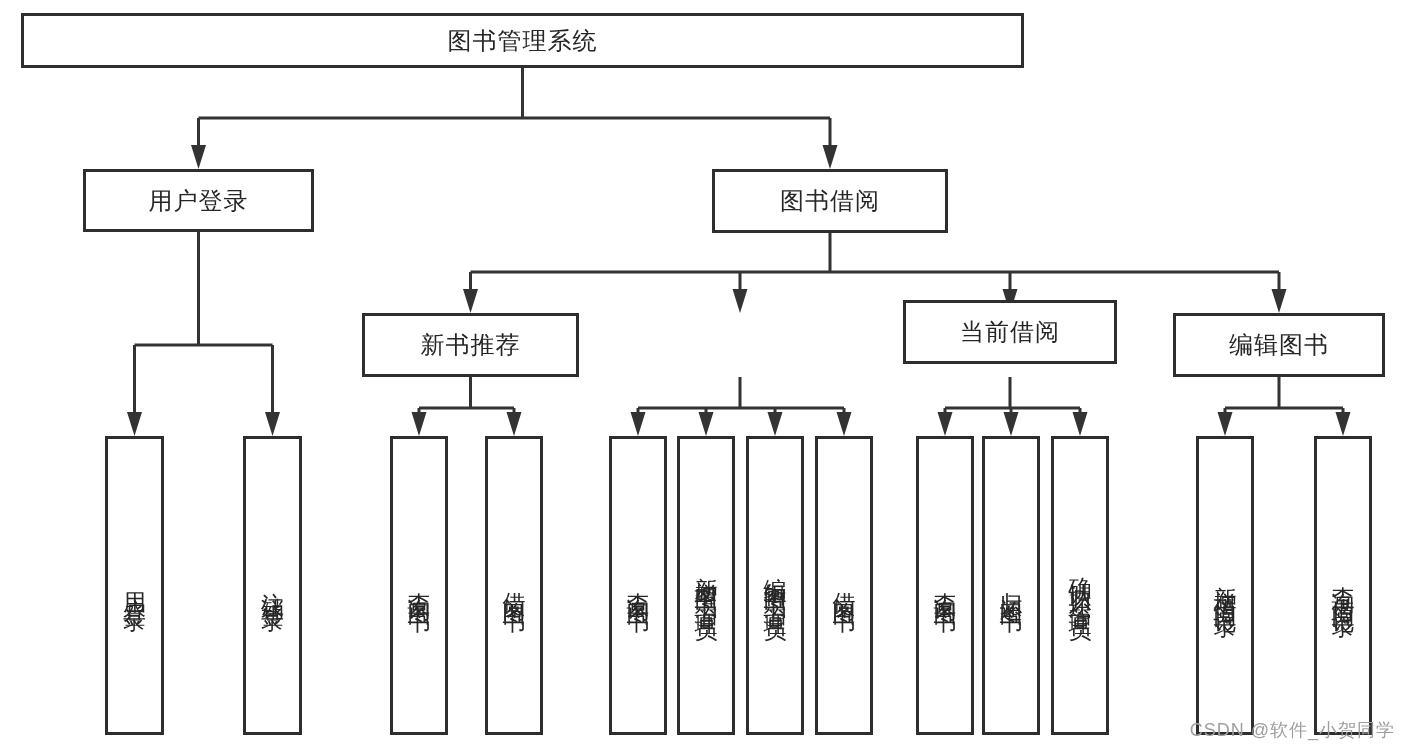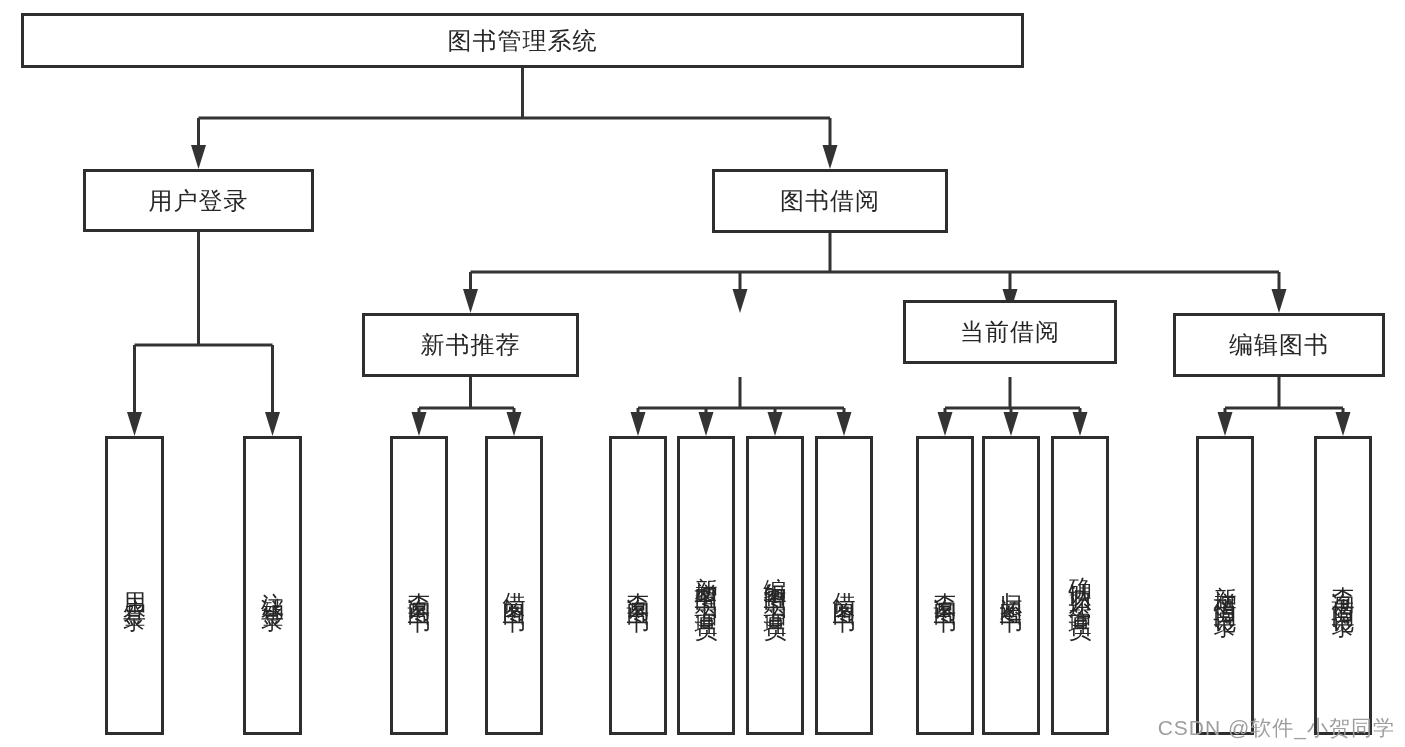--- a/index.html
+++ b/index.html
@@ -40,21 +40,21 @@
     writing-mode:vertical-rl;
     text-orientation:mixed;
     letter-spacing:6px;
     line-height:1;
   }
   #watermark{
     position:absolute;
     right:10px;
     bottom:5px;
     z-index:3;
-    font-size:21px;
+    font-size:18px;
     color:var(--watermark);
     letter-spacing:1px;
     white-space:nowrap;
   }
 </style>
 </head>
 <body>
 
 <div id="canvas">
   <svg id="edges" xmlns="http://www.w3.org/2000/svg" width="1405" height="747" viewBox="0 0 1405 747">

